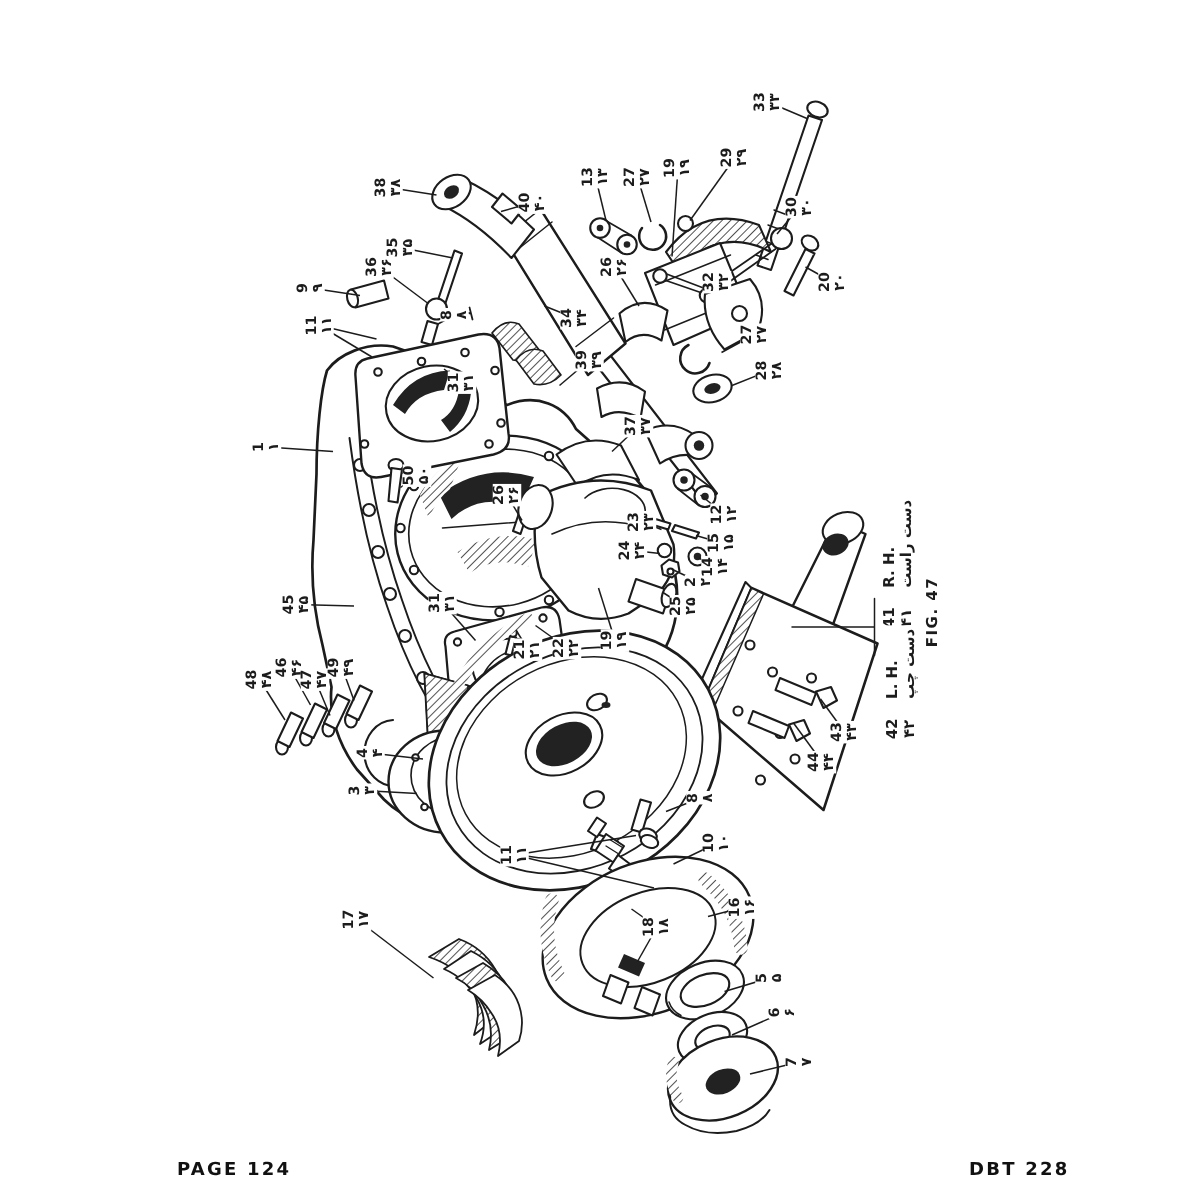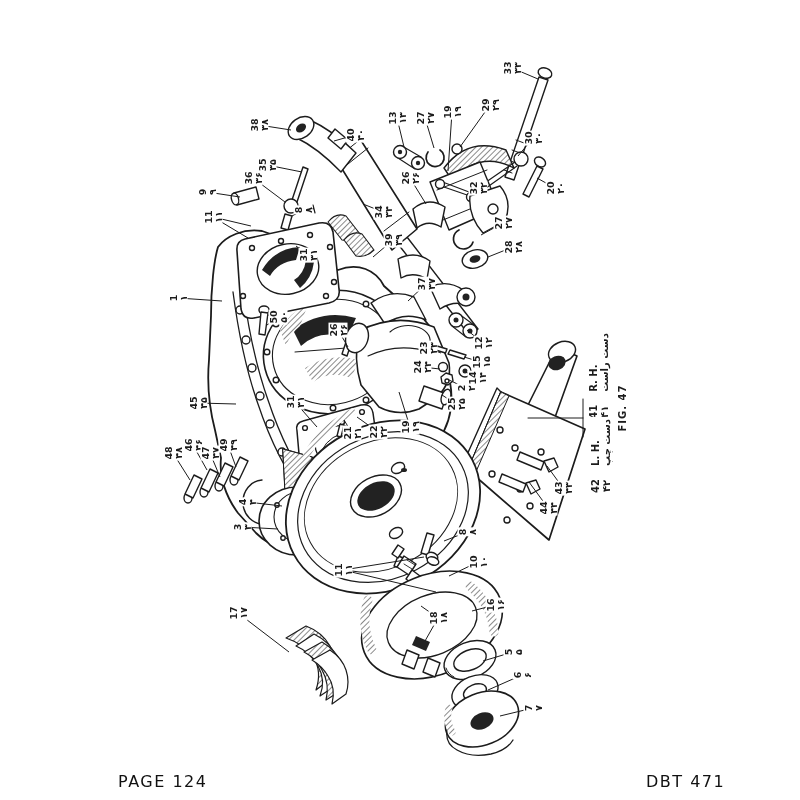--- a/index.html
+++ b/index.html
@@ -11,21 +11,21 @@
   .plabel{position:absolute;transform:translate(-50%,-50%) rotate(-90deg);
           font-weight:bold;font-size:9.5px;line-height:9.5px;text-align:center;
           color:#1c1c1c;background:#ffffff;padding:0 1px;white-space:nowrap;}
   .plabel span{display:block;}
   .note{position:absolute;transform:translate(-50%,-50%) rotate(-90deg);
         display:grid;grid-template-columns:auto auto;column-gap:13px;
         font-weight:bold;font-size:10px;line-height:11px;color:#1c1c1c;
         background:#ffffff;white-space:nowrap;padding:0 2px;}
   .note .num{text-align:center;}
   .fig{display:block;letter-spacing:1px;}
-  .footer{position:absolute;font-weight:normal;font-size:16px;letter-spacing:1.5px;color:#111;}
+  .footer{position:absolute;font-weight:bold;font-size:12px;letter-spacing:1.5px;color:#111;}
 </style>
 </head>
 <body>
 
 <div id="page">
 
 <svg id="art" width="800" height="800" viewBox="0 0 800 800">
   <defs>
     <pattern id="h" width="4" height="4" patternUnits="userSpaceOnUse" patternTransform="rotate(45)">
       <rect width="4" height="4" fill="#ffffff"></rect>
@@ -565,15 +565,15 @@
 <div class="note" id="lh-note" style="left:601px;top:456px;">
   <span class="num">42</span>
   <span>L. H.</span>
   <span class="num">۴۲</span>
   <span dir="rtl">دست چپ</span>
 </div>
 
 <div class="note fig" style="left:622px;top:408px;">FIG. 47</div>
 
 <div class="footer" style="left:118px;top:772px;">PAGE 124</div>
-<div class="footer" style="left:646px;top:772px;">DBT 471</div>
+<div class="footer" style="left:646px;top:772px;">DBT 228</div>
 
 </div>
 
 </body></html>

